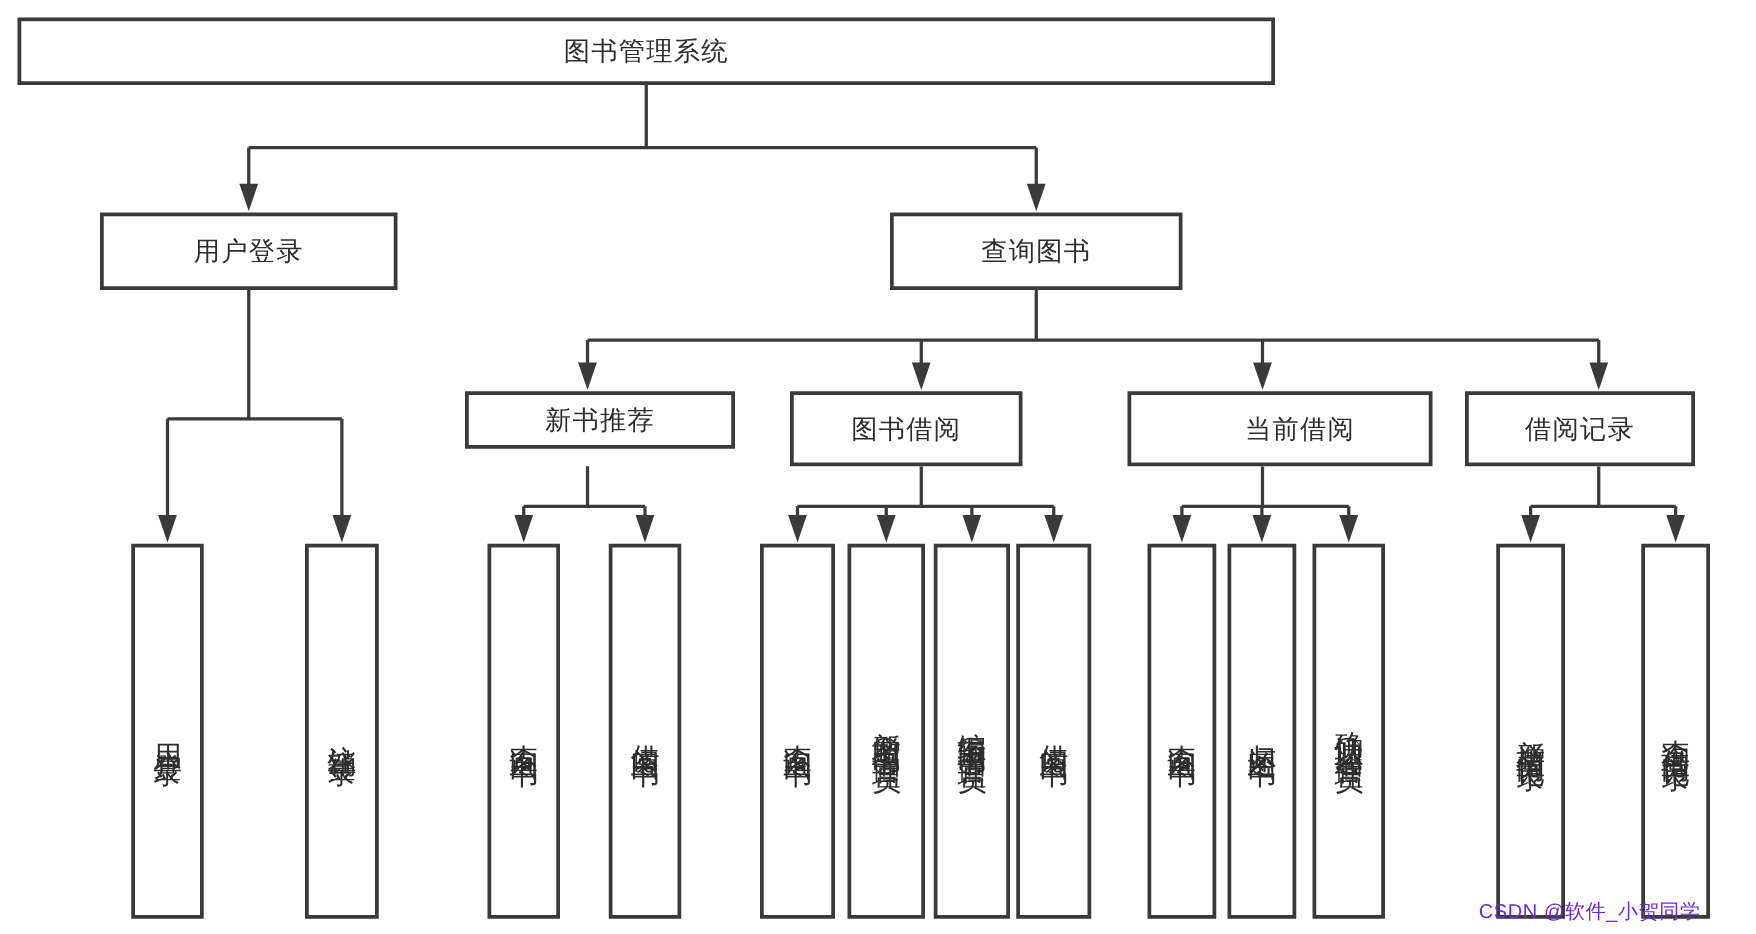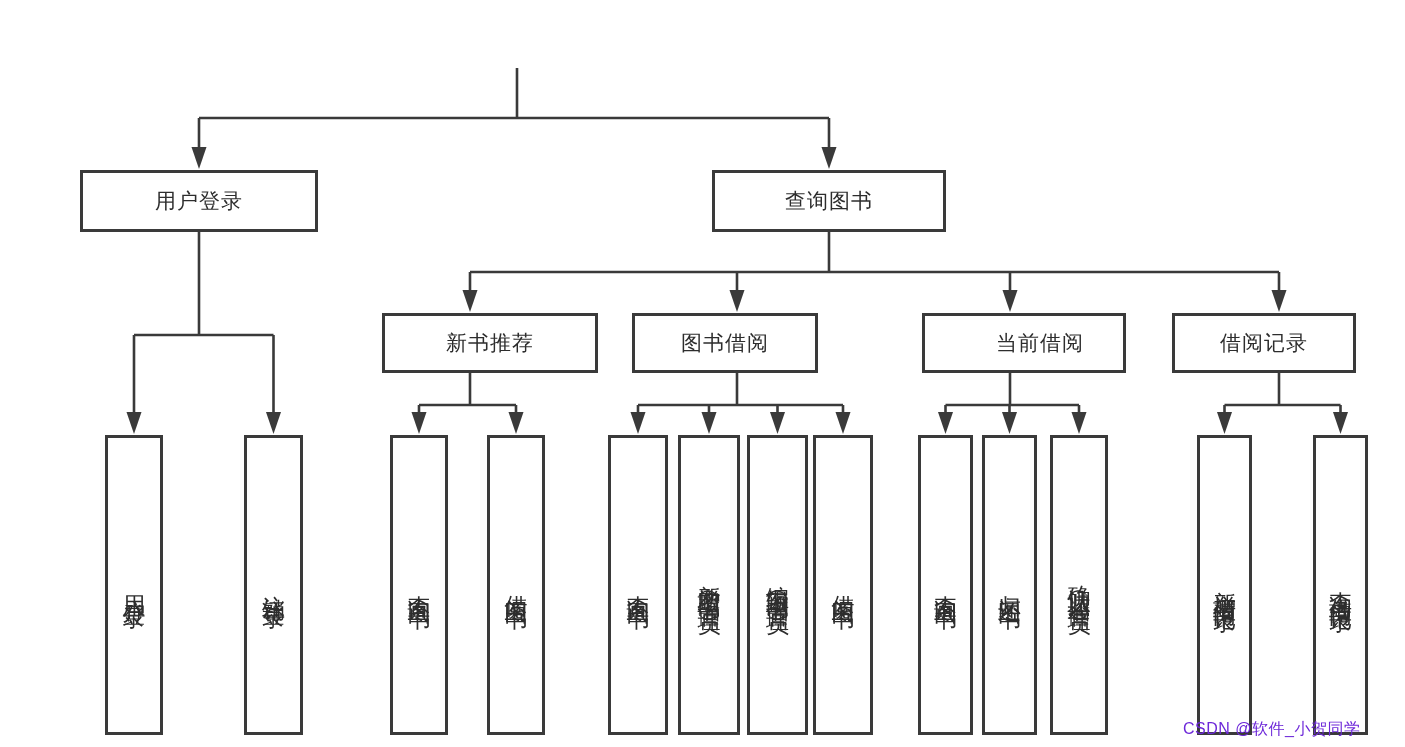--- a/index.html
+++ b/index.html
@@ -94,35 +94,38 @@
       <polygon points="770,412 785,412 777.5,434"></polygon>
       <polygon points="835.5,412 850.5,412 843,434"></polygon>
       <polygon points="938,412 953,412 945.5,434"></polygon>
       <polygon points="1002,412 1017,412 1009.5,434"></polygon>
       <polygon points="1071.5,412 1086.5,412 1079,434"></polygon>
       <polygon points="1217,412 1232,412 1224.5,434"></polygon>
       <polygon points="1333,412 1348,412 1340.5,434"></polygon>
     </g>
   </svg>
 
+  <div class="node hnode" style="left:14px; top:14px; width:1006px; height:54px;">
+    <span>图书管理系统</span>
+  </div>
 
   <div class="node hnode" style="left:80px; top:170px; width:238px; height:62px;">
     <span>用户登录</span>
   </div>
   <div class="node hnode" style="left:712px; top:170px; width:234px; height:62px;">
     <span>查询图书</span>
   </div>
 
-  <div class="node hnode" style="left:382px; top:313px; width:216px; height:60px;">
+  <div class="node hnode" style="left:372px; top:313px; width:216px; height:46px;">
     <span>新书推荐</span>
   </div>
   <div class="node hnode" style="left:632px; top:313px; width:186px; height:60px;">
     <span>图书借阅</span>
   </div>
-  <div class="node hnode" style="left:922px; top:313px; width:204px; height:60px;padding-left:32px;">
+  <div class="node hnode" style="left:902px; top:313px; width:244px; height:60px;padding-left:32px;">
     <span>当前借阅</span>
   </div>
   <div class="node hnode" style="left:1172px; top:313px; width:184px; height:60px;">
     <span>借阅记录</span>
   </div>
 
   <div class="node leaf" style="left:105px; top:435px; width:58px; height:300px;">
     <span class="vtext">用户登录</span>
   </div>
   <div class="node leaf" style="left:244px; top:435px; width:59px; height:300px;">

